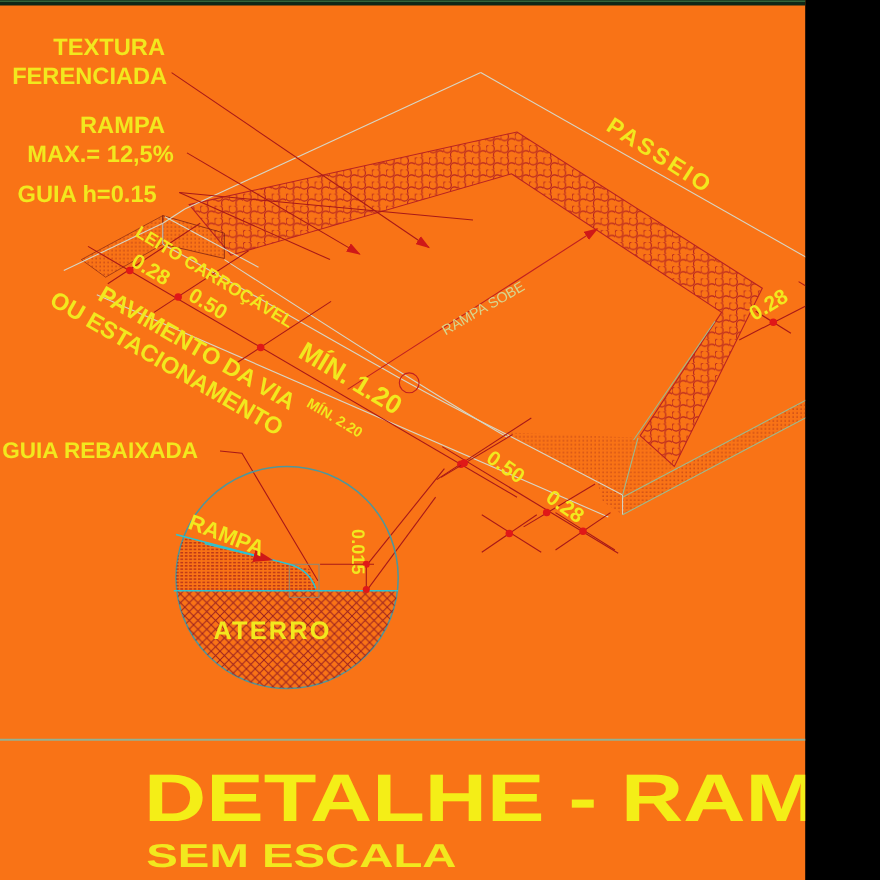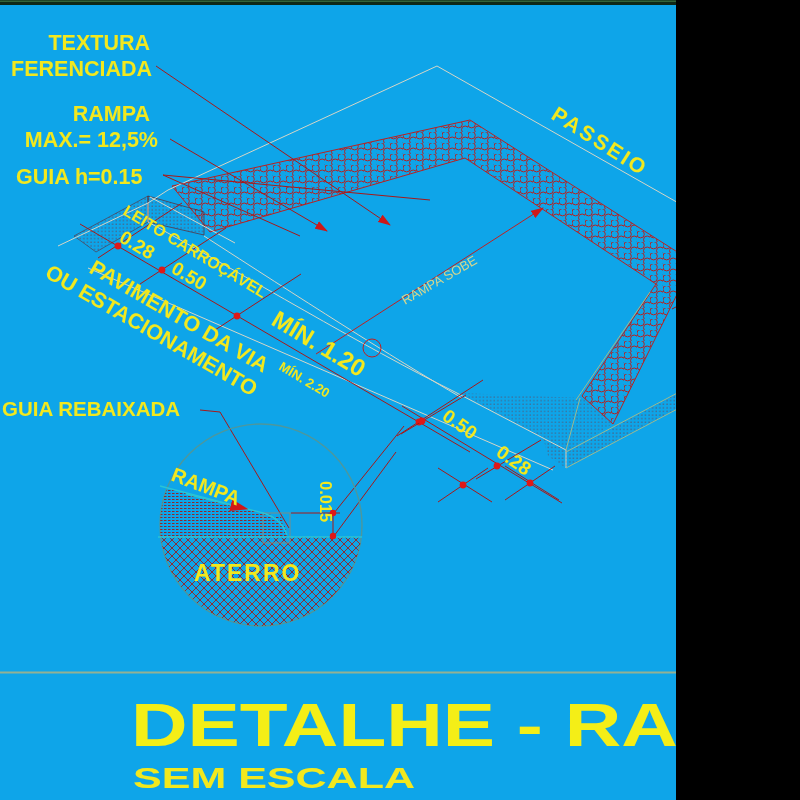--- a/index.html
+++ b/index.html
@@ -1,16 +1,16 @@
 <!DOCTYPE html>
 <html><head>
 <meta charset="utf-8">
 <style>
   html,body{margin:0;padding:0;background:#000;}
-  #canvas{position:relative;width:676px;height:800px;background:#0ea5e9;overflow:hidden;
+  #canvas{position:relative;width:732px;height:800px;background:#f97316;overflow:hidden;
           font-family:"Liberation Sans", sans-serif;}
   svg text{font-family:"Liberation Sans", sans-serif;}
   .lbl{fill:#f2e81e;font-weight:bold;}
   .khaki{fill:#d6d68e;}
   .redline{stroke:#a81818;stroke-width:1;fill:none;}
   .redline2{stroke:#c02020;stroke-width:1;fill:none;}
   .greyline{stroke:#d6d6c6;stroke-width:1;fill:none;}
   .greenline{stroke:#9cba90;stroke-width:1;fill:none;}
   .cyanline{stroke:#2ac4d4;stroke-width:1.4;fill:none;}
   .dot{fill:#e01818;}

